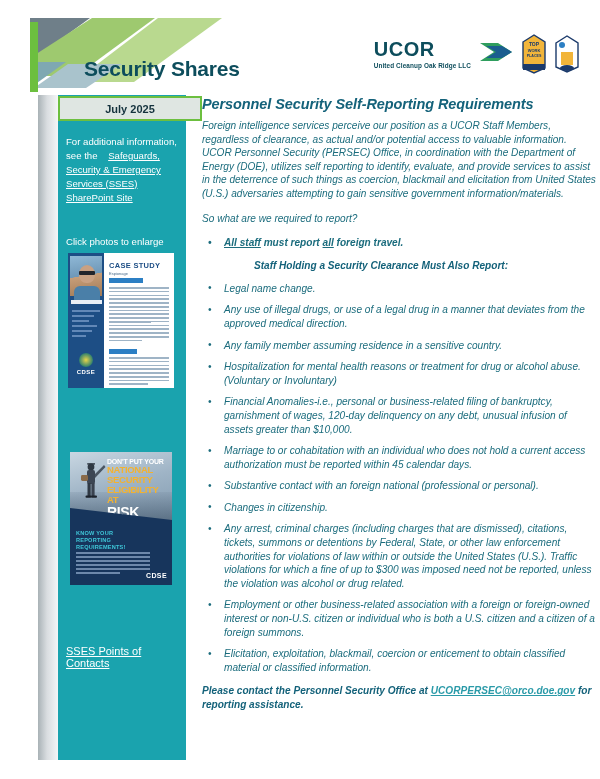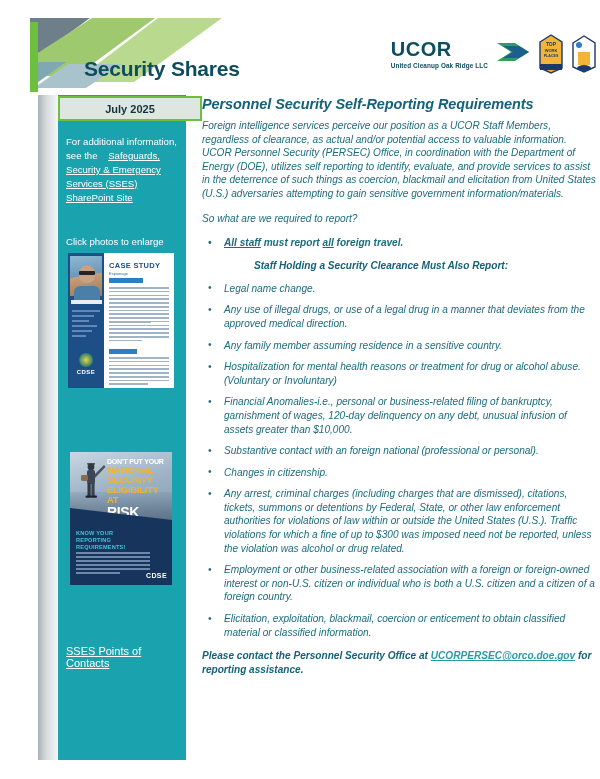--- a/index.html
+++ b/index.html
@@ -46,21 +46,21 @@
     font-size: 21px;
     font-weight: bold;
     color: #0d4d5c;
     letter-spacing: -0.2px;
     line-height: 1;
     font-family: "Liberation Sans", sans-serif;
     margin-left: 24px;
   }
   .logo-block {
     position: absolute;
-    right: 3px; top: 34px;
+    right: 20px; top: 34px;
     display: flex;
     align-items: center;
     gap: 7px;
   }
   .ucor-text { text-align: left; }
   .ucor-name {
     font-size: 20px;
     font-weight: bold;
     color: #0d4d5c;
     letter-spacing: 0.5px;
@@ -438,24 +438,25 @@
     </ul>
 
     <div class="subhead">Staff Holding a Security Clearance Must Also Report:</div>
 
     <ul class="rlist" id="bullet-list">
         <li>Legal name change.</li>
         <li>Any use of illegal drugs, or use of a legal drug in a manner that deviates from the approved medical direction.</li>
         <li>Any family member assuming residence in a sensitive country.</li>
         <li>Hospitalization for mental health reasons or treatment for drug or alcohol abuse. (Voluntary or Involuntary)</li>
         <li>Financial Anomalies-i.e., personal or business-related filing of bankruptcy, garnishment of wages, 120-day delinquency on any debt, unusual infusion of assets greater than $10,000.</li>
+        <li>Marriage to or cohabitation with an individual who does not hold a current access authorization must be reported within 45 calendar days.</li>
         <li>Substantive contact with an foreign national (professional or personal).</li>
         <li>Changes in citizenship.</li>
         <li>Any arrest, criminal charges (including charges that are dismissed), citations, tickets, summons or detentions by Federal, State, or other law enforcement authorities for violations of law within or outside the United States (U.S.).  Traffic violations for which a fine of up to $300 was imposed need not be reported, unless the violation was alcohol or drug related.</li>
-        <li>Employment or other business-related association with a foreign or foreign-owned interest or non-U.S. citizen or individual who is both a U.S. citizen and a citizen of a foreign country.</li>
+        <li>Employment or other business-related association with a foreign or foreign-owned interest or non-U.S. citizen or individual who is both a U.S. citizen and a citizen of a foreign summons.</li>
         <li>Elicitation, exploitation, blackmail, coercion or enticement to obtain classified material or classified information.</li>
       </ul>
 
     <div class="closing">
       <span>Please contact the Personnel Security Office at  </span><a class="mail-link" href="#">UCORPERSEC@orco.doe.gov</a><span> for reporting assistance.</span>
     </div>
   </div>
 
 </div>
 

